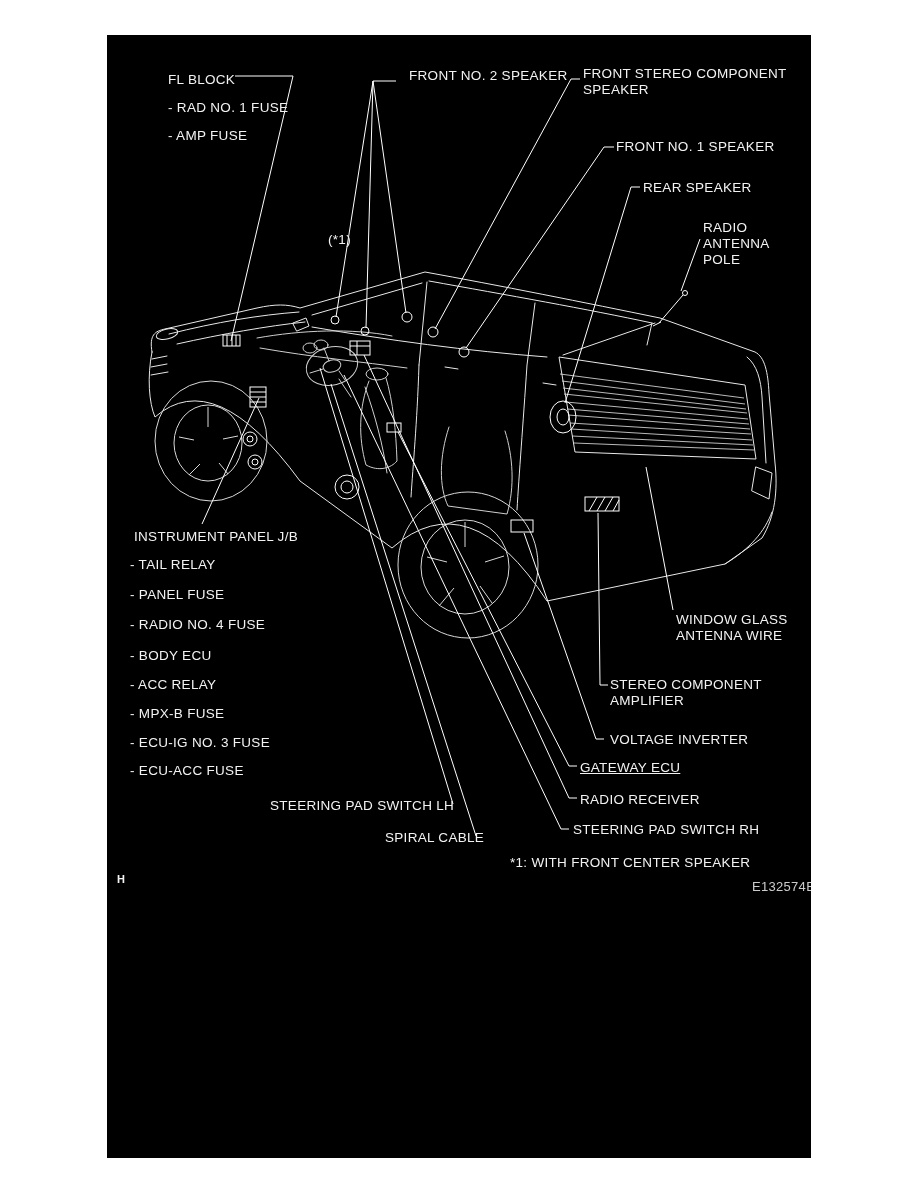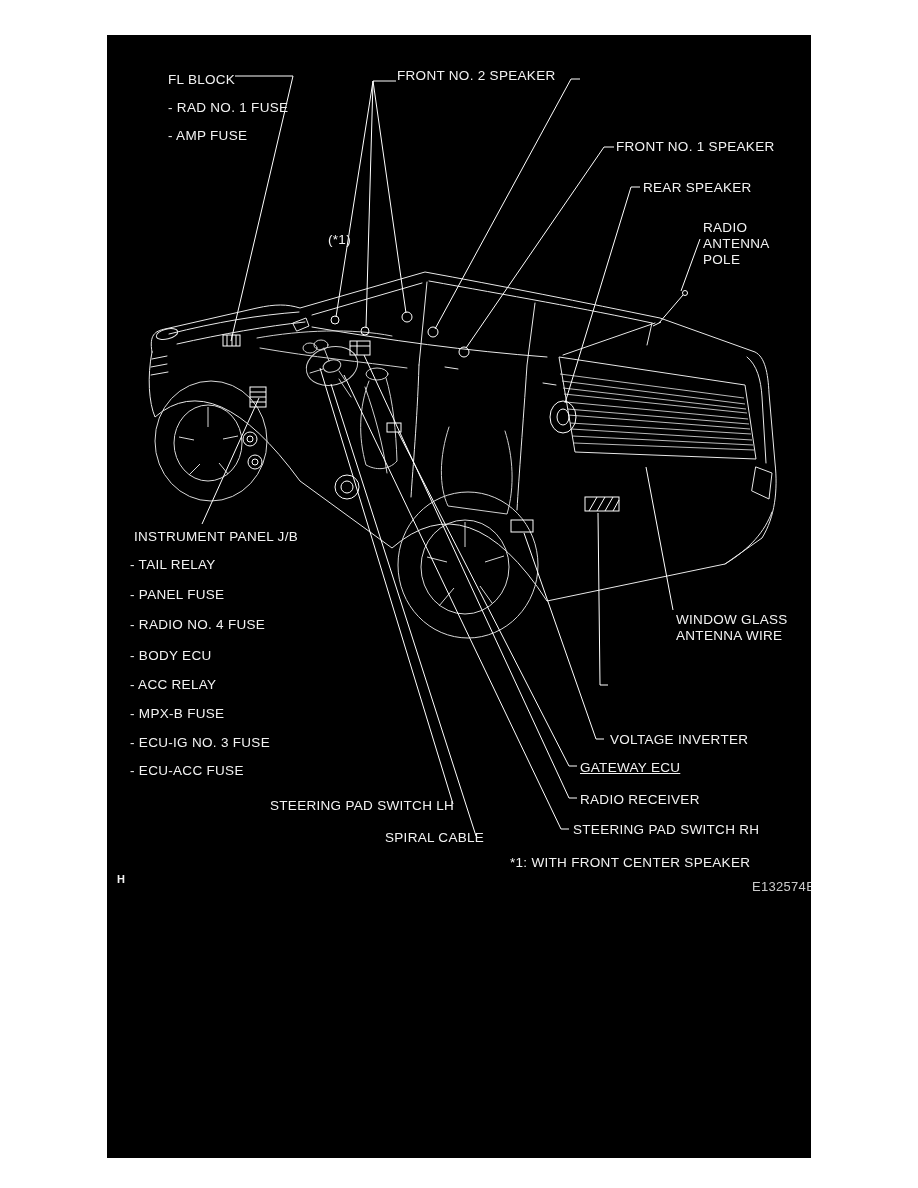--- a/index.html
+++ b/index.html
@@ -17,21 +17,21 @@
   .label {
     position:absolute; color:#f2f2f2; font-size:13.5px; line-height:1.2;
     letter-spacing:0.3px; white-space:nowrap; z-index:2;
   }
   .wrap { white-space:normal; line-height:1.18; }
 
   
   #lb-fl-block            { left:61px;  top:37px; }
   #lb-rad-no1-fuse        { left:61px;  top:65px; }
   #lb-amp-fuse            { left:61px;  top:93px; }
-  #lb-front-no2-speaker   { left:290px; top:33px; }
+  #lb-front-no2-speaker   { left:302px; top:33px; }
   #lb-front-stereo-comp   { left:476px; top:31px; width:205px; }
   #lb-front-no1-speaker   { left:509px; top:104px;text-align:center; }
   #lb-rear-speaker        { left:536px; top:145px; }
   #lb-radio-antenna-pole  { left:596px; top:185px; width:78px; }
   #lb-star1               { left:221px; top:197px; }
   #lb-instrument-panel-jb { left:27px;  top:494px; }
   #lb-tail-relay          { left:23px;  top:522px; }
   #lb-panel-fuse          { left:23px;  top:552px; }
   #lb-radio-no2-fuse      { left:23px;  top:582px; }
   #lb-body-ecu            { left:23px;  top:613px; }
@@ -151,34 +151,36 @@
         <path d="M 346,769 L 213,333"></path>
         <path d="M 369,801 L 224,349"></path>
         <path d="M 462,794 L 454,794 L 237,340"></path>
       </g>
     </svg>
 
     <div class="label" id="lb-fl-block">FL BLOCK</div>
     <div class="label" id="lb-rad-no1-fuse">- RAD NO. 1 FUSE</div>
     <div class="label" id="lb-amp-fuse">- AMP FUSE</div>
     <div class="label" id="lb-front-no2-speaker">FRONT NO. 2 SPEAKER</div>
+    <div class="label wrap" id="lb-front-stereo-comp">FRONT STEREO COMPONENT SPEAKER</div>
     <div class="label" id="lb-front-no1-speaker">FRONT NO. 1 SPEAKER</div>
     <div class="label" id="lb-rear-speaker">REAR SPEAKER</div>
     <div class="label wrap" id="lb-radio-antenna-pole">RADIO ANTENNA POLE</div>
     <div class="label" id="lb-star1">(*1)</div>
     <div class="label" id="lb-instrument-panel-jb">INSTRUMENT PANEL J/B</div>
     <div class="label" id="lb-tail-relay">- TAIL RELAY</div>
     <div class="label" id="lb-panel-fuse">- PANEL FUSE</div>
     <div class="label" id="lb-radio-no2-fuse">- RADIO NO. 4 FUSE</div>
     <div class="label" id="lb-body-ecu">- BODY ECU</div>
     <div class="label" id="lb-acc-relay">- ACC RELAY</div>
     <div class="label" id="lb-mpx-b-fuse">- MPX-B FUSE</div>
     <div class="label" id="lb-ecu-ig-no1-fuse">- ECU-IG NO. 3 FUSE</div>
     <div class="label" id="lb-ecu-acc-fuse">- ECU-ACC FUSE</div>
     <div class="label wrap" id="lb-window-glass">WINDOW GLASS ANTENNA WIRE</div>
+    <div class="label wrap" id="lb-stereo-amp">STEREO COMPONENT AMPLIFIER</div>
     <div class="label" id="lb-voltage-inverter">VOLTAGE INVERTER</div>
     <div class="label" id="lb-gateway-ecu">GATEWAY ECU</div>
     <div class="label" id="lb-radio-receiver">RADIO RECEIVER</div>
     <div class="label" id="lb-steering-lh">STEERING PAD SWITCH LH</div>
     <div class="label" id="lb-spiral-cable">SPIRAL CABLE</div>
     <div class="label" id="lb-steering-rh">STEERING PAD SWITCH RH</div>
     <div class="label" id="lb-footnote">*1: WITH FRONT CENTER SPEAKER</div>
     <div class="label" id="lb-page-marker">H</div>
     <div class="label" id="lb-figure-code">E132574E01</div>
   </div>

